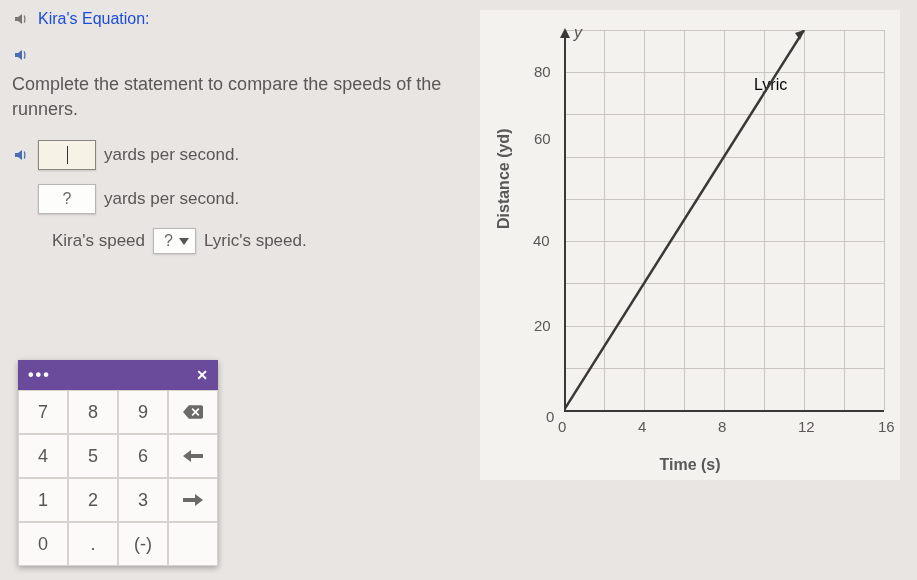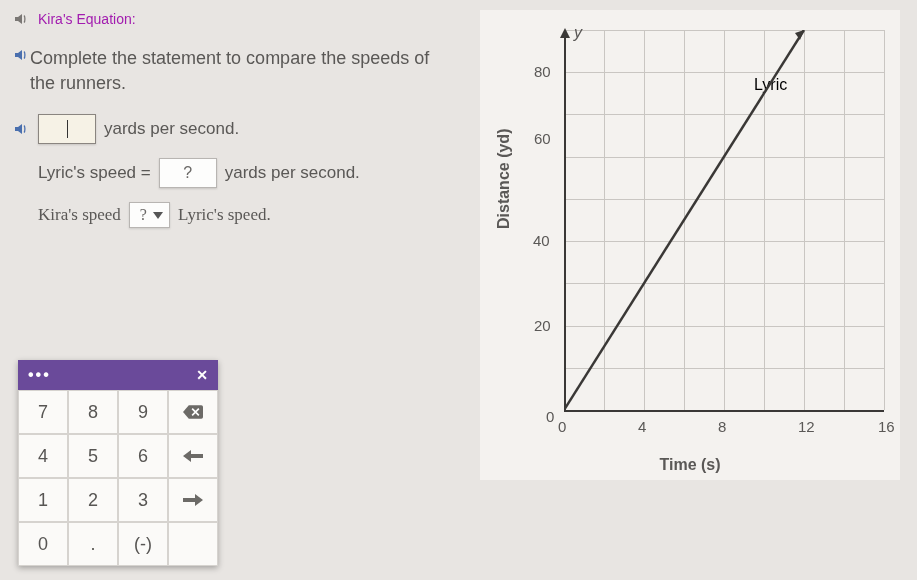--- a/index.html
+++ b/index.html
@@ -14,24 +14,24 @@
     .left-panel {
       position: absolute; left: 12px; top: 10px; width: 440px;
     }
     .section { margin-bottom: 18px; }
     .row { display: flex; align-items: center; gap: 8px; margin-bottom: 14px; flex-wrap: wrap; }
     .audio-icon {
       width: 18px; height: 18px; flex-shrink: 0;
       display: inline-flex; align-items: center; justify-content: center;
     }
     .audio-icon svg { width: 16px; height: 16px; }
-    .head-text { font-size: 14px; color: #a21caf; }
+    .head-text { font-size: 16px; color: #1d4ed8; }
     .equation { font-size: 18px; font-style: italic; margin-left: 28px; margin-top: 4px; }
     .statement-text { font-size: 18px; line-height: 1.4; }
-    .statement-block { display: flex; align-items: flex-start; gap: 0; }
+    .statement-block { display: flex; align-items: flex-start; gap: 8px; flex-direction: column; }
     .inline-text { font-size: 17px; }
     .input-box {
       width: 58px; height: 30px;
       background: #fdfdfc;
       border: 1px solid #b8b5b2;
       box-shadow: 0 1px 2px rgba(0,0,0,.15);
       display: inline-flex; align-items: center; justify-content: center;
       font-size: 16px; color: #6b6967;
     }
     .input-box.active { background: #f6f2e6; border-color: #8a8580; }
@@ -138,26 +138,25 @@
           <path stroke="#4a6fae" fill="none" stroke-width="1.3" d="M11 4.5c1.2 1 1.2 6 0 7"></path>
         </svg>
     </span>
     <span class="input-box active">
         <span class="cursor-line"></span>
       </span>
     <span class="inline-text">yards per second.</span>
   </div>
 
   <div class="row" style="margin-left:26px;">
-    <span class="inline-text">Lyric's speed =</span>
     <span class="input-box">?</span>
     <span class="inline-text">yards per second.</span>
   </div>
 
-  <div class="row" style="margin-left:26px;font-family:Liberation Serif, serif;">
+  <div class="row" style="margin-left:40px;">
     <span class="inline-text">Kira's speed</span>
     <span class="dropdown-box">
       <span>?</span>
       <span class="tri-down"></span>
     </span>
     <span class="inline-text">Lyric's speed.</span>
   </div>
 
 </div>
 

